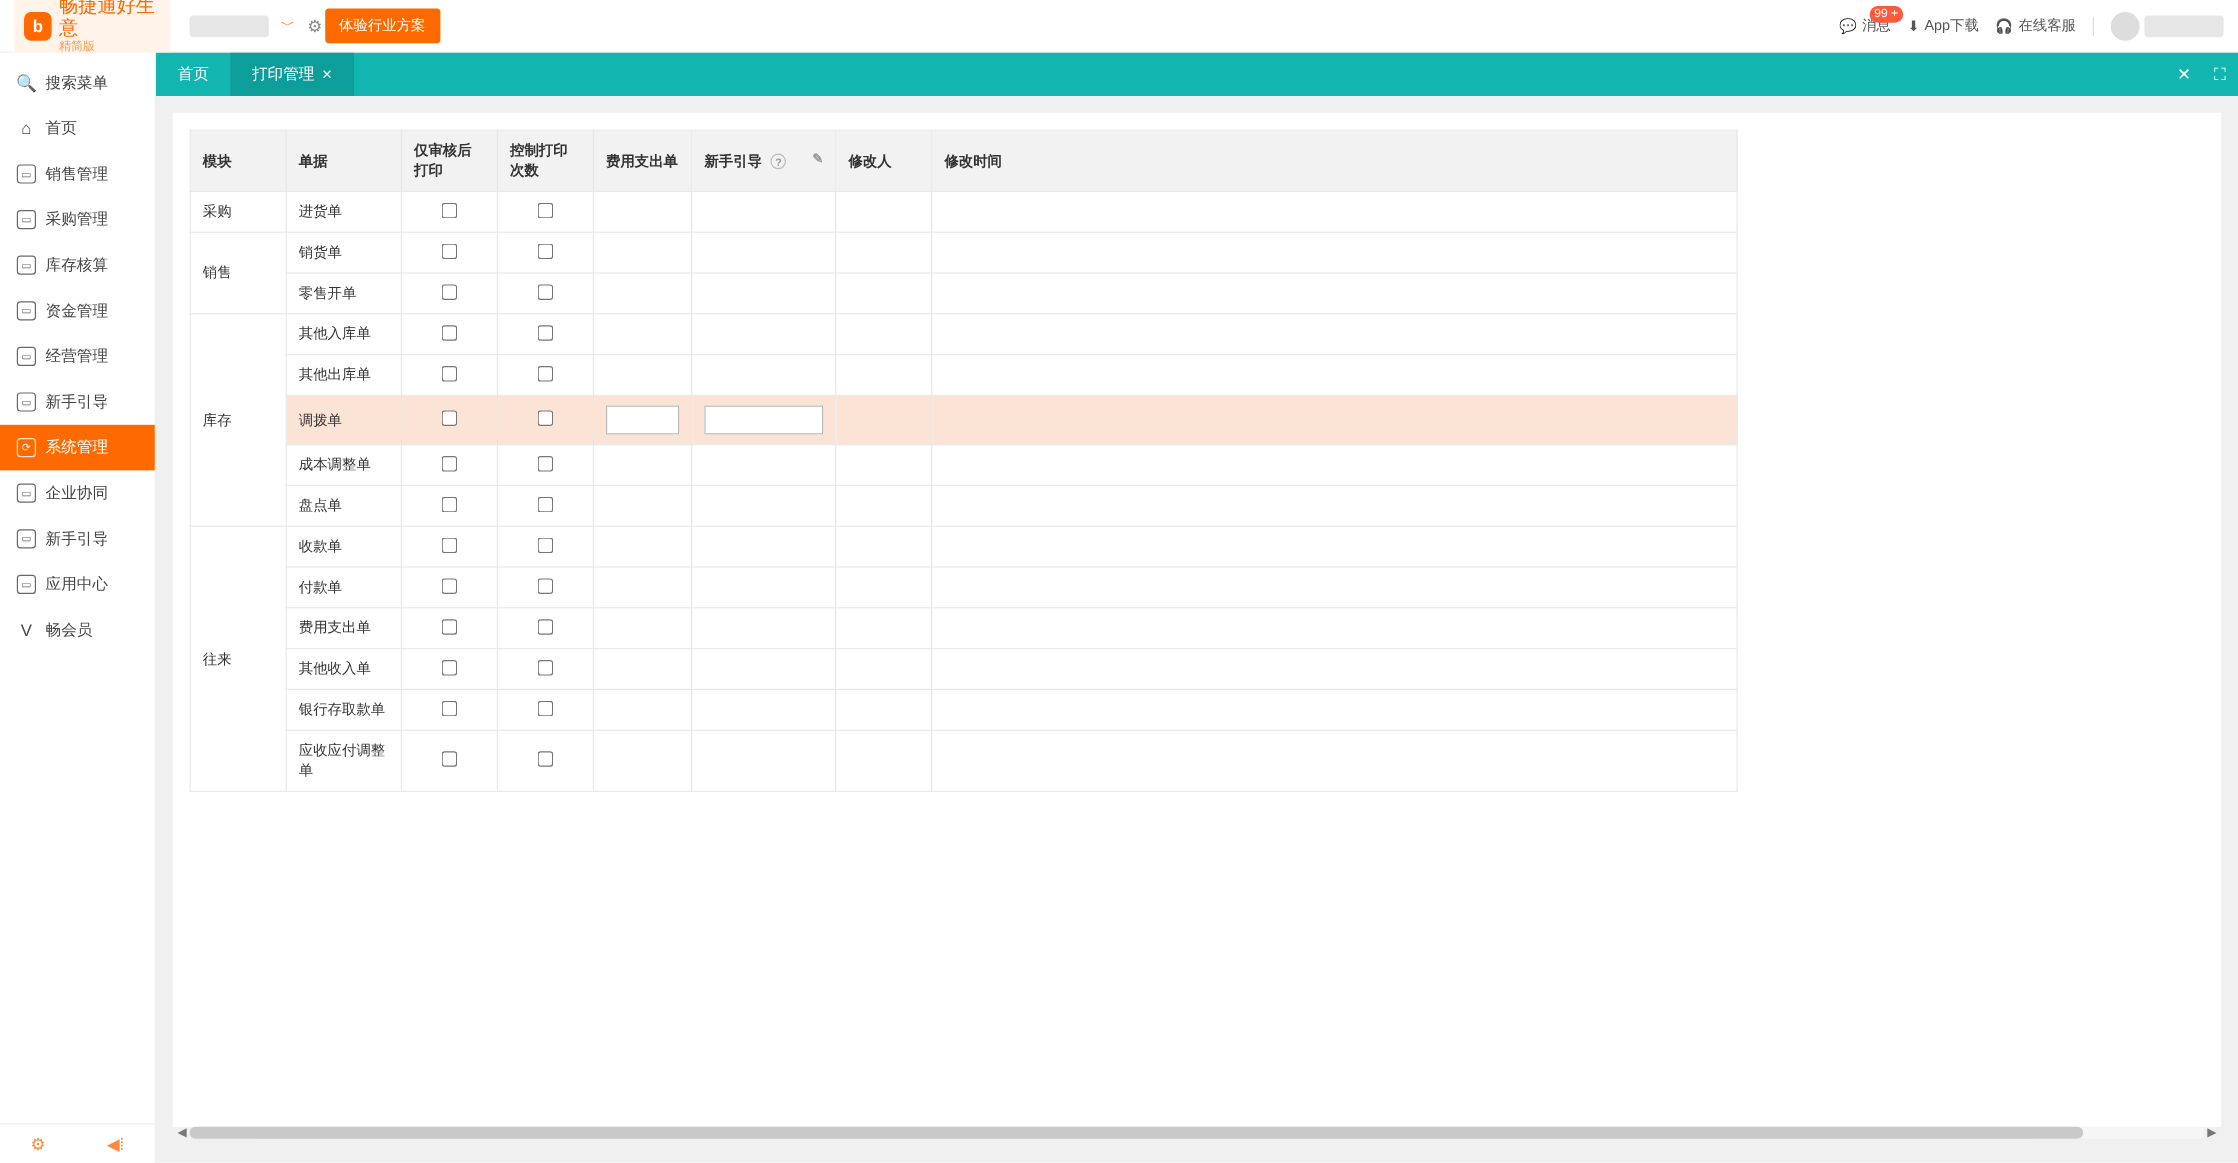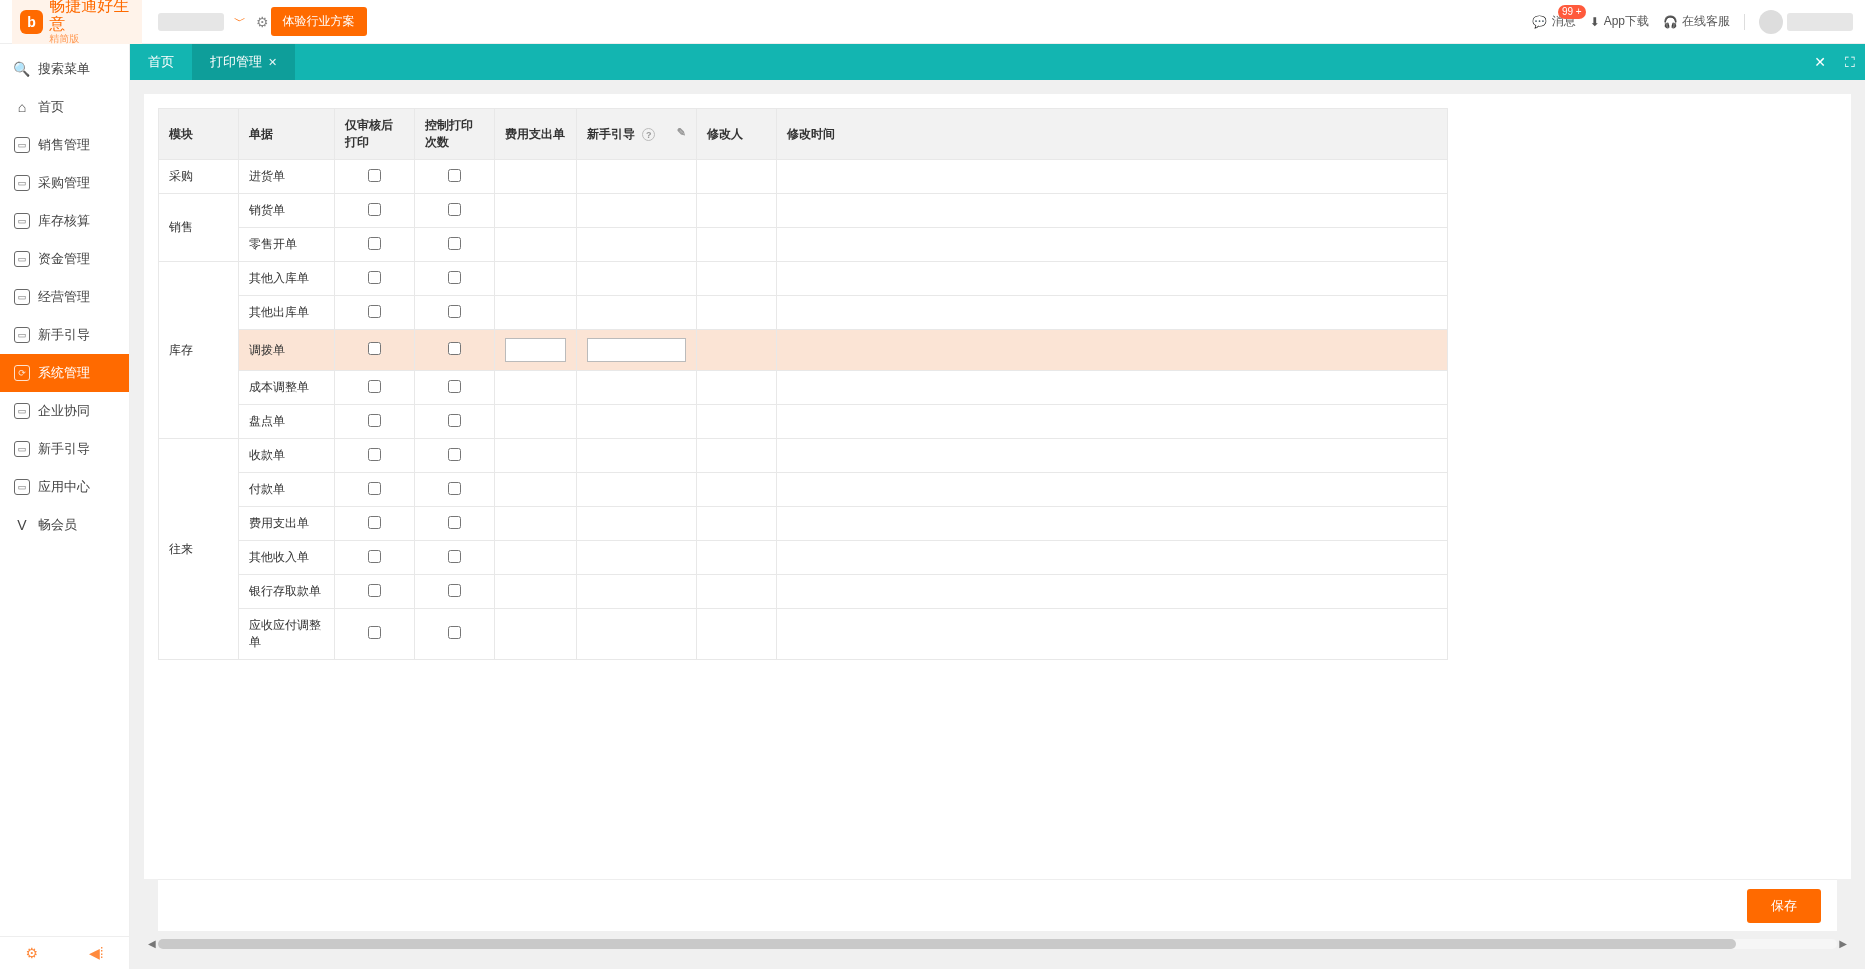--- a/index.html
+++ b/index.html
@@ -335,23 +335,20 @@
                   <td class="col-chk2" style="text-align:center"><input type="checkbox" style=""></td>
                   <td class="col-max"></td>
                   <td class="col-pwd"></td>
                   <td class="col-editor"></td>
                   <td class="col-time"></td>
                 </tr>
               </tbody>
           </table>
         </div>
 
-        <div class="footer">
-          <button class="save-btn">保存</button>
-        </div>
 
         <div class="hscroll">
           <span class="arrow l">◀</span>
           <div class="thumb"></div>
           <span class="arrow r">▶</span>
         </div>
       </div>
     </div>
   </div>
 </div>

